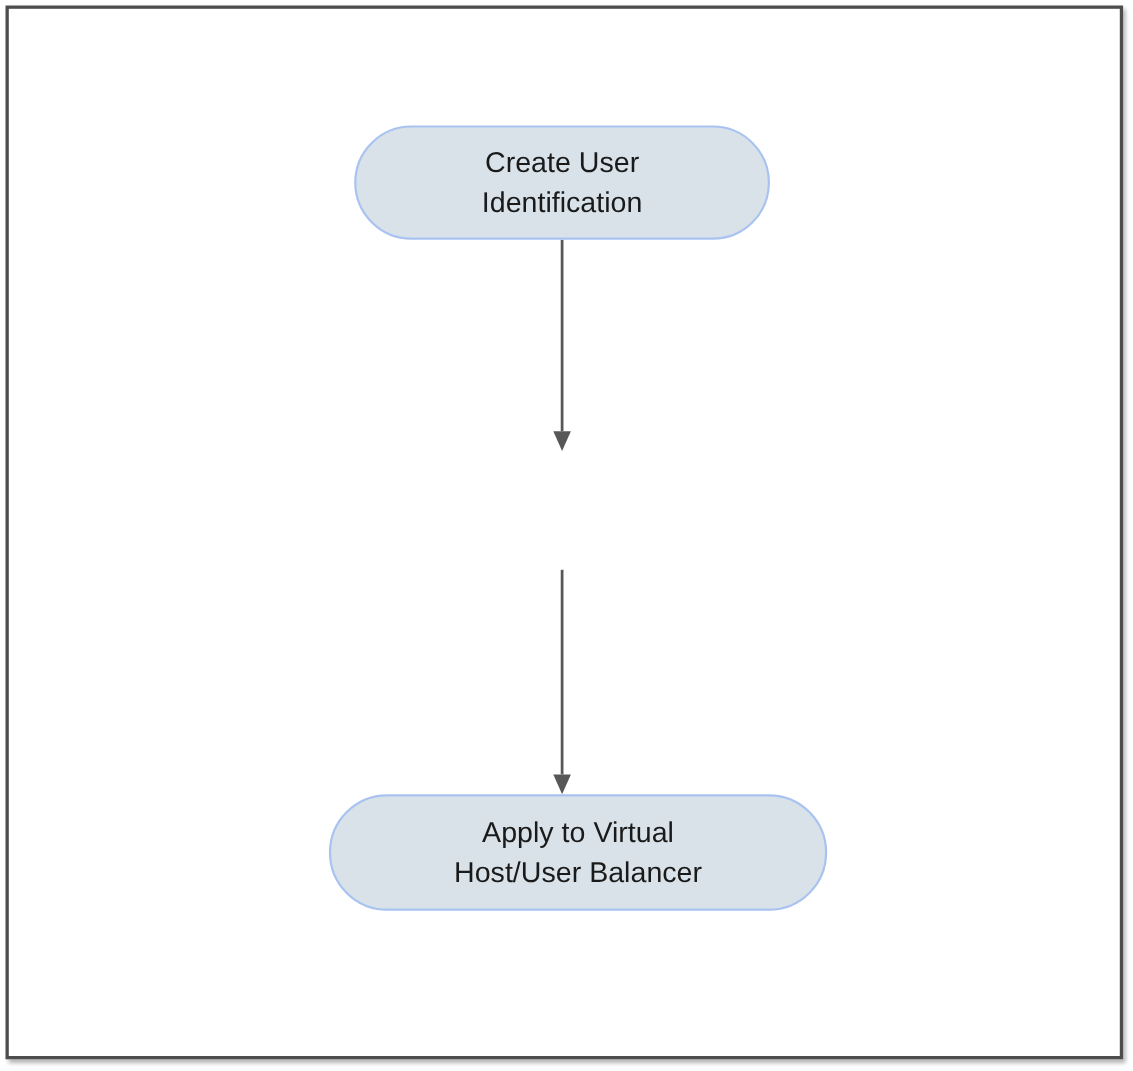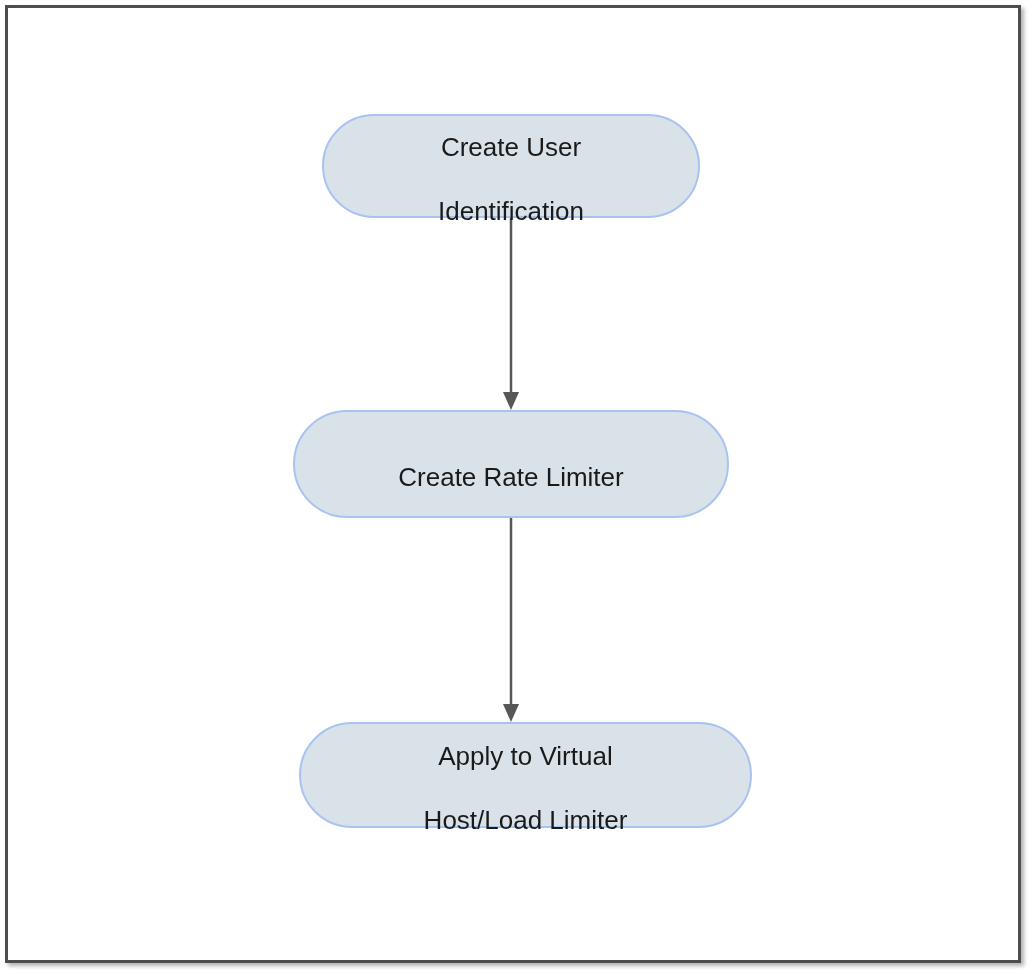--- a/index.html
+++ b/index.html
@@ -33,21 +33,20 @@
     align-items: center;
     justify-content: center;
     text-align: center;
     color: #1a1a1a;
     font-size: 26px;
     box-sizing: border-box;
   }
   .node .node-label span {
     display: block;
     line-height: 37px;
-    margin-top: 27px;
   }
   #node-1 { left: 322px; top: 114px; width: 378px; height: 104px; border-radius: 52px; }
   #node-2 { left: 293px; top: 410px; width: 436px; height: 108px; border-radius: 54px; }
   #node-3 { left: 299px; top: 722px; width: 453px; height: 106px; border-radius: 53px; }
   svg.connector-layer {
     position: absolute;
     left: 0;
     top: 0;
     width: 1030px;
     height: 974px;
@@ -73,26 +72,21 @@
     </g>
   </svg>
 
   <div class="node" id="node-1">
     <div class="node-label">
       <span>Create User</span>
       <span>Identification</span>
     </div>
   </div>
 
-  <div class="node" id="node-2">
-    <div class="node-label">
-      <span>Create Rate Limiter</span>
-    </div>
-  </div>
 
   <div class="node" id="node-3">
     <div class="node-label">
       <span>Apply to Virtual</span>
-      <span>Host/Load Limiter</span>
+      <span>Host/User Balancer</span>
     </div>
   </div>
 
 </div>
 
 </body></html>

